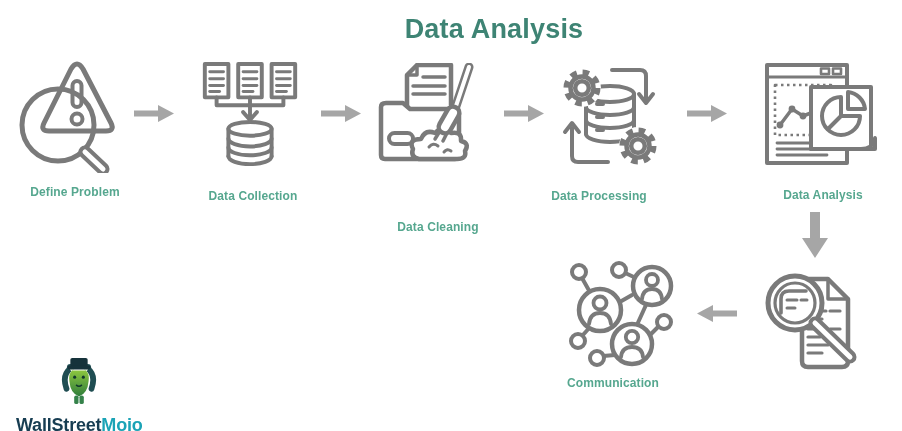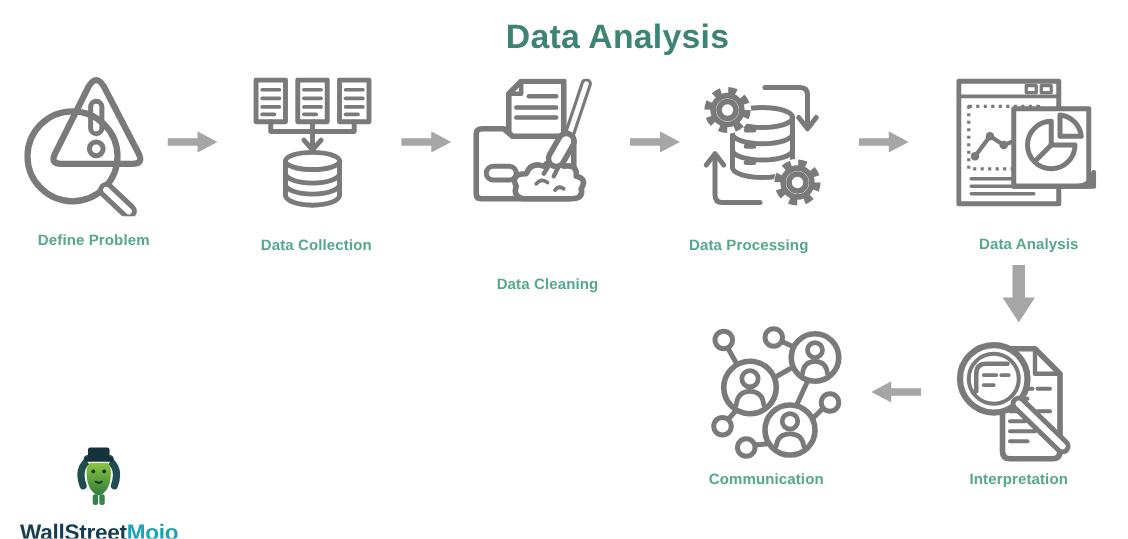--- a/index.html
+++ b/index.html
@@ -213,21 +213,20 @@
         <circle cx="98" cy="64" r="7" fill="#fff"></circle>
       </g>
     </svg>
   </div>
 
   <div class="abs step-label" style="left:0px;top:185px;">Define Problem</div>
   <div class="abs step-label" style="left:178px;top:189px;">Data Collection</div>
   <div class="abs step-label" style="left:363px;top:188px;margin-top:32px;">Data Cleaning</div>
   <div class="abs step-label" style="left:524px;top:189px;">Data Processing</div>
   <div class="abs step-label" style="left:748px;top:188px;">Data Analysis</div>
-  <div class="abs step-label" style="left:740px;top:376px;">Interpretation</div>
   <div class="abs step-label" style="left:538px;top:376px;">Communication</div>
 
   <div class="abs flow-arrow" style="left:134px;top:105px;">
     <svg width="40" height="17" viewBox="0 0 40 17">
         <polygon points="0,5.5 24,5.5 24,0 40,8.5 24,17 24,11.5 0,11.5" fill="#a6a6a6"></polygon>
       </svg>
   </div>
   <div class="abs flow-arrow" style="left:321px;top:105px;">
     <svg width="40" height="17" viewBox="0 0 40 17">
         <polygon points="0,5.5 24,5.5 24,0 40,8.5 24,17 24,11.5 0,11.5" fill="#a6a6a6"></polygon>

